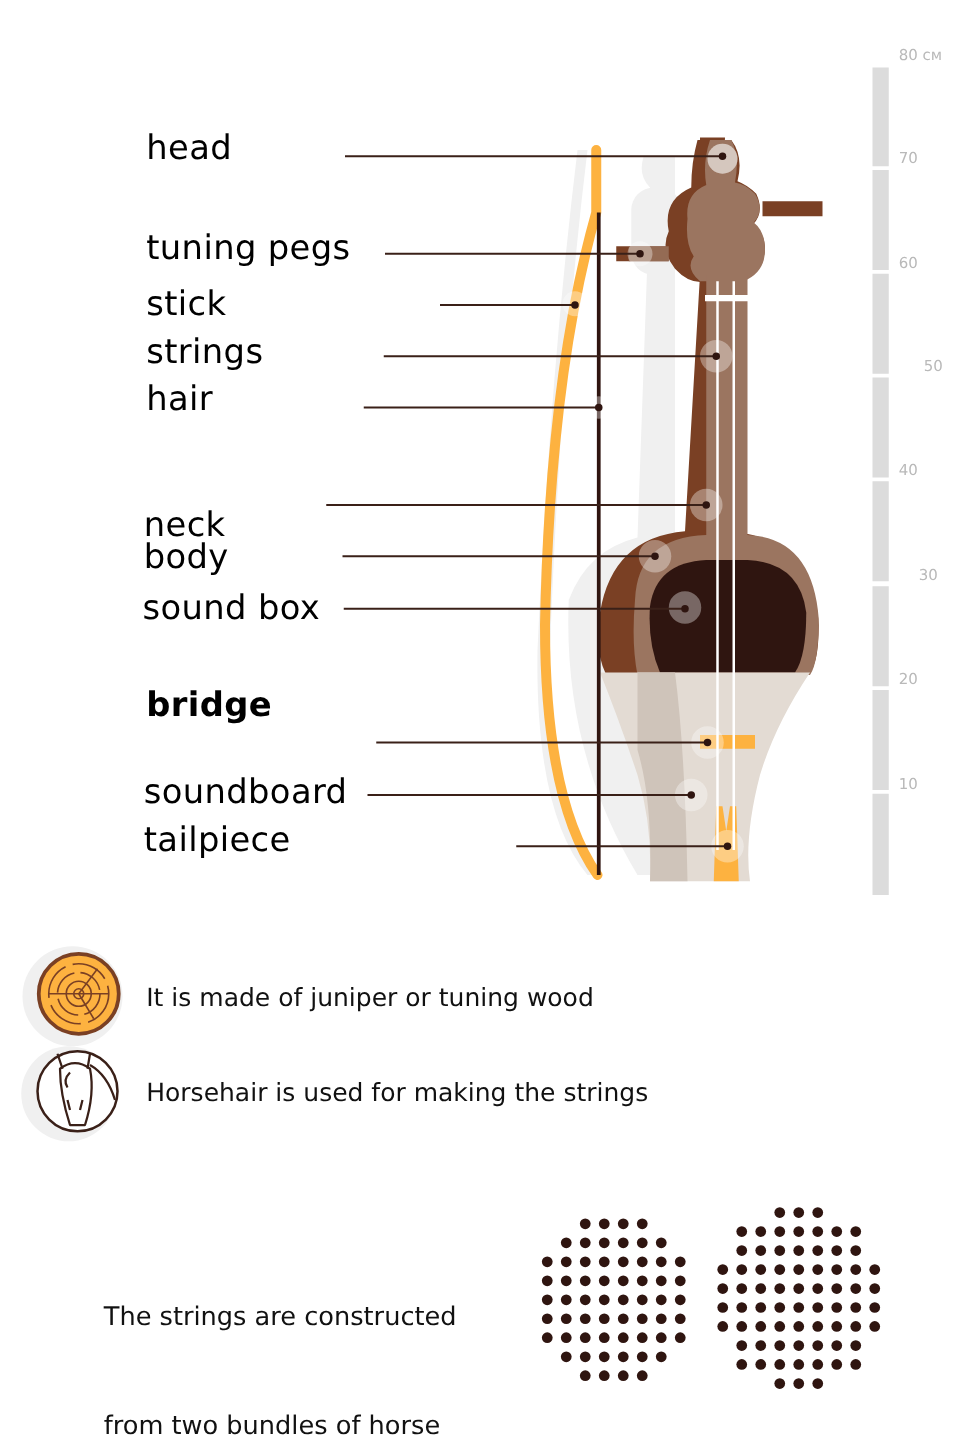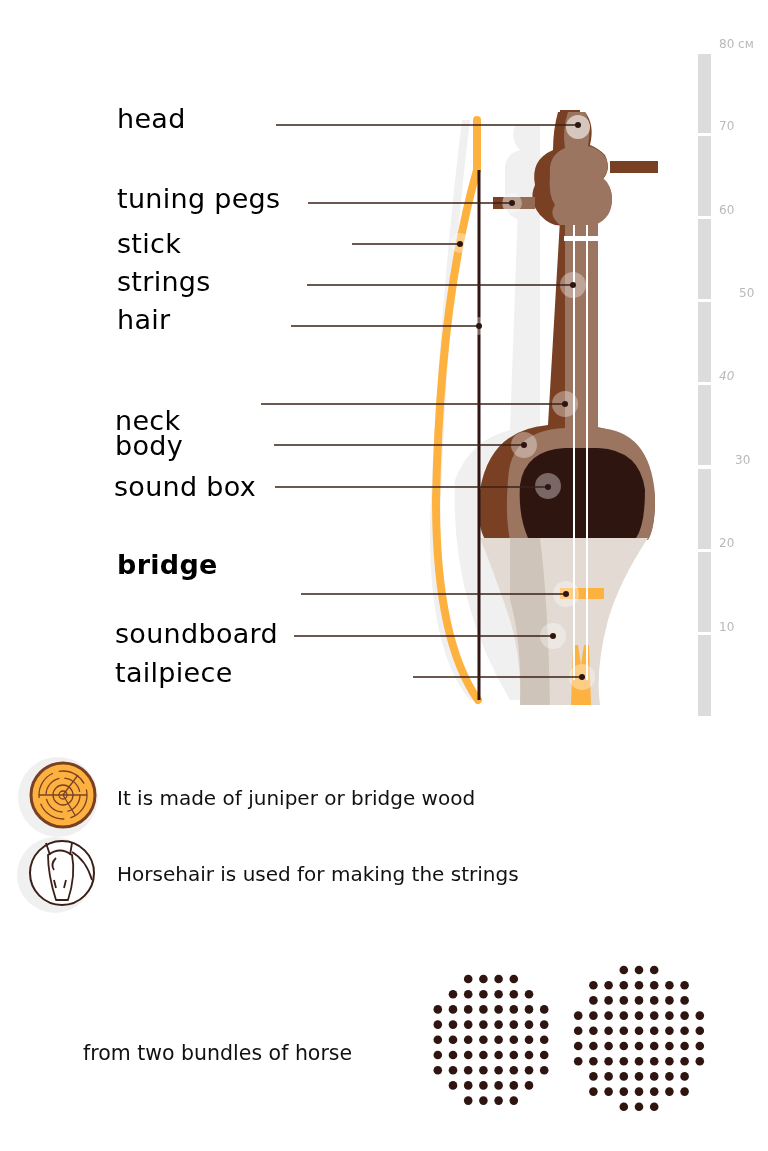--- a/index.html
+++ b/index.html
@@ -25,21 +25,21 @@
     <rect x="698" y="286" width="13" height="80" fill="#dcdcdc"></rect>
     <rect x="698" y="369" width="13" height="80" fill="#dcdcdc"></rect>
     <rect x="698" y="453" width="13" height="80" fill="#dcdcdc"></rect>
     <rect x="698" y="536" width="13" height="80" fill="#dcdcdc"></rect>
     <rect x="698" y="619" width="13" height="81" fill="#dcdcdc"></rect>
   </svg>
   <span class="ruler-label" style="left:719px;top:21px;">80 см</span>
   <span class="ruler-label" style="left:719px;top:103px;">70</span>
   <span class="ruler-label" style="left:719px;top:187px;">60</span>
   <span class="ruler-label" style="left:719px;top:270px;margin-left:20px;">50</span>
-  <span class="ruler-label" style="left:719px;top:353px;font-style:italic;">40</span>
+  <span class="ruler-label" style="left:719px;top:353px;">40</span>
   <span class="ruler-label" style="left:719px;top:437px;margin-left:16px;">30</span>
   <span class="ruler-label" style="left:719px;top:520px;">20</span>
   <span class="ruler-label" style="left:719px;top:604px;">10</span>
 </div>
 
 <svg width="768" height="1151">
 
   <g fill="#f0f0f0">
     <path d="M520 150 Q510 140 515 125 L540 125 L540 700 L510 700 Q450 600 455 480 Q470 440 510 430 L520 150 Z"></path>
     <path d="M470 120 L462 120 Q440 300 430 520 Q428 650 470 700 L480 700 Q440 640 440 520 Q448 300 470 120 Z"></path>
@@ -154,24 +154,25 @@
     <circle cx="62" cy="873" r="32" fill="#ffffff" stroke="#3a2018" stroke-width="2"></circle>
     <g fill="none" stroke="#3a2018" stroke-width="1.8" stroke-linejoin="round">
       <path d="M46 843 L50 855 M72 843 L70 855"></path>
       <path d="M48 855 Q60 846 72 855 Q76 875 68 900 L56 900 Q48 875 48 855 Z"></path>
       <path d="M56 858 Q50 864 54 870"></path>
       <path d="M54 880 L56 888 M66 880 L64 888"></path>
       <path d="M72 852 Q86 860 92 880"></path>
     </g>
   </g>
 </svg>
-<span class="fact-text" style="left:117px;top:786px;">It is made of juniper or bridge wood</span>
+<span class="fact-text" style="left:117px;top:786px;">It is made of juniper or tuning wood</span>
 <span class="fact-text" style="left:117px;top:862px;">Horsehair is used for making the strings</span>
 
 <div class="note" style="left:83px;top:981px;">
+  <div>The strings are constructed</div>
   <div>from two bundles of horse</div>
   
   
 </div>
 
 <svg width="768" height="1151">
   <g id="bundle-60">
       <circle cx="468.2" cy="979" r="4.3" fill="#2f1510"></circle>
       <circle cx="483.4" cy="979" r="4.3" fill="#2f1510"></circle>
       <circle cx="498.6" cy="979" r="4.3" fill="#2f1510"></circle>

